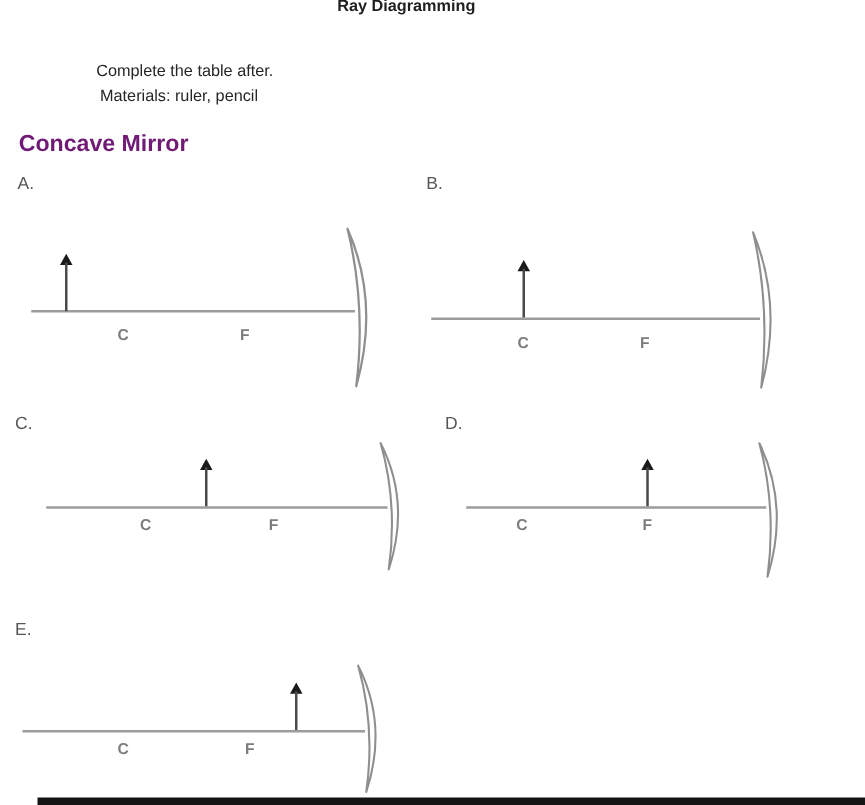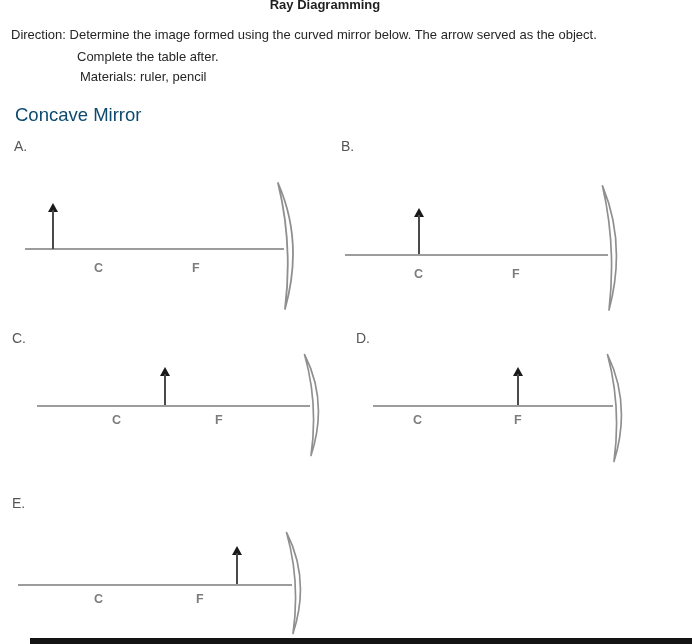--- a/index.html
+++ b/index.html
@@ -23,21 +23,21 @@
   .dir-line {
     position: absolute;
     font-size: 13px; color: #262626; margin: 0;
     white-space: nowrap;
   }
   .dir-1 { left: 11px; top: 27px; }
   .dir-2 { left: 77px; top: 49px; }
   .dir-3 { left: 80px; top: 69px; }
   .section-heading {
     position: absolute; left: 15px; top: 104px;
-    font-size: 18.5px; font-weight: normal; color: #0c4a6e;
+    font-size: 18.5px; font-weight: bold; color: #701a75;
     margin: 0;
   }
   .diagram { position: absolute; }
   .dlabel {
     position: absolute;
     font-size: 14px; color: #565656;
   }
   .axis {
     position: absolute; height: 2px;
     background: #9c9c9c;
@@ -65,21 +65,20 @@
     background: #141414;
   }
 </style>
 </head>
 <body>
 
 <div class="page">
 
   <h1 class="title">Ray Diagramming</h1>
 
-  <p class="dir-line dir-1">Direction: Determine the image formed using the curved mirror below. The arrow served as the object.</p>
   <p class="dir-line dir-3">Materials: ruler, pencil</p>
   <p class="dir-line dir-2">Complete the table after.</p>
 
   <h2 class="section-heading">Concave Mirror</h2>
 
   <div class="diagram" style="left:0;top:135px;width:330px;height:190px;">
     <span class="dlabel" style="left:14px;top:3px;">A.</span>
     <div class="axis" style="left:25px;top:113px;width:259px;"></div>
     <div class="obj-arrow" style="left:48px;top:68px;height:46px;">
       <span class="head"></span>

